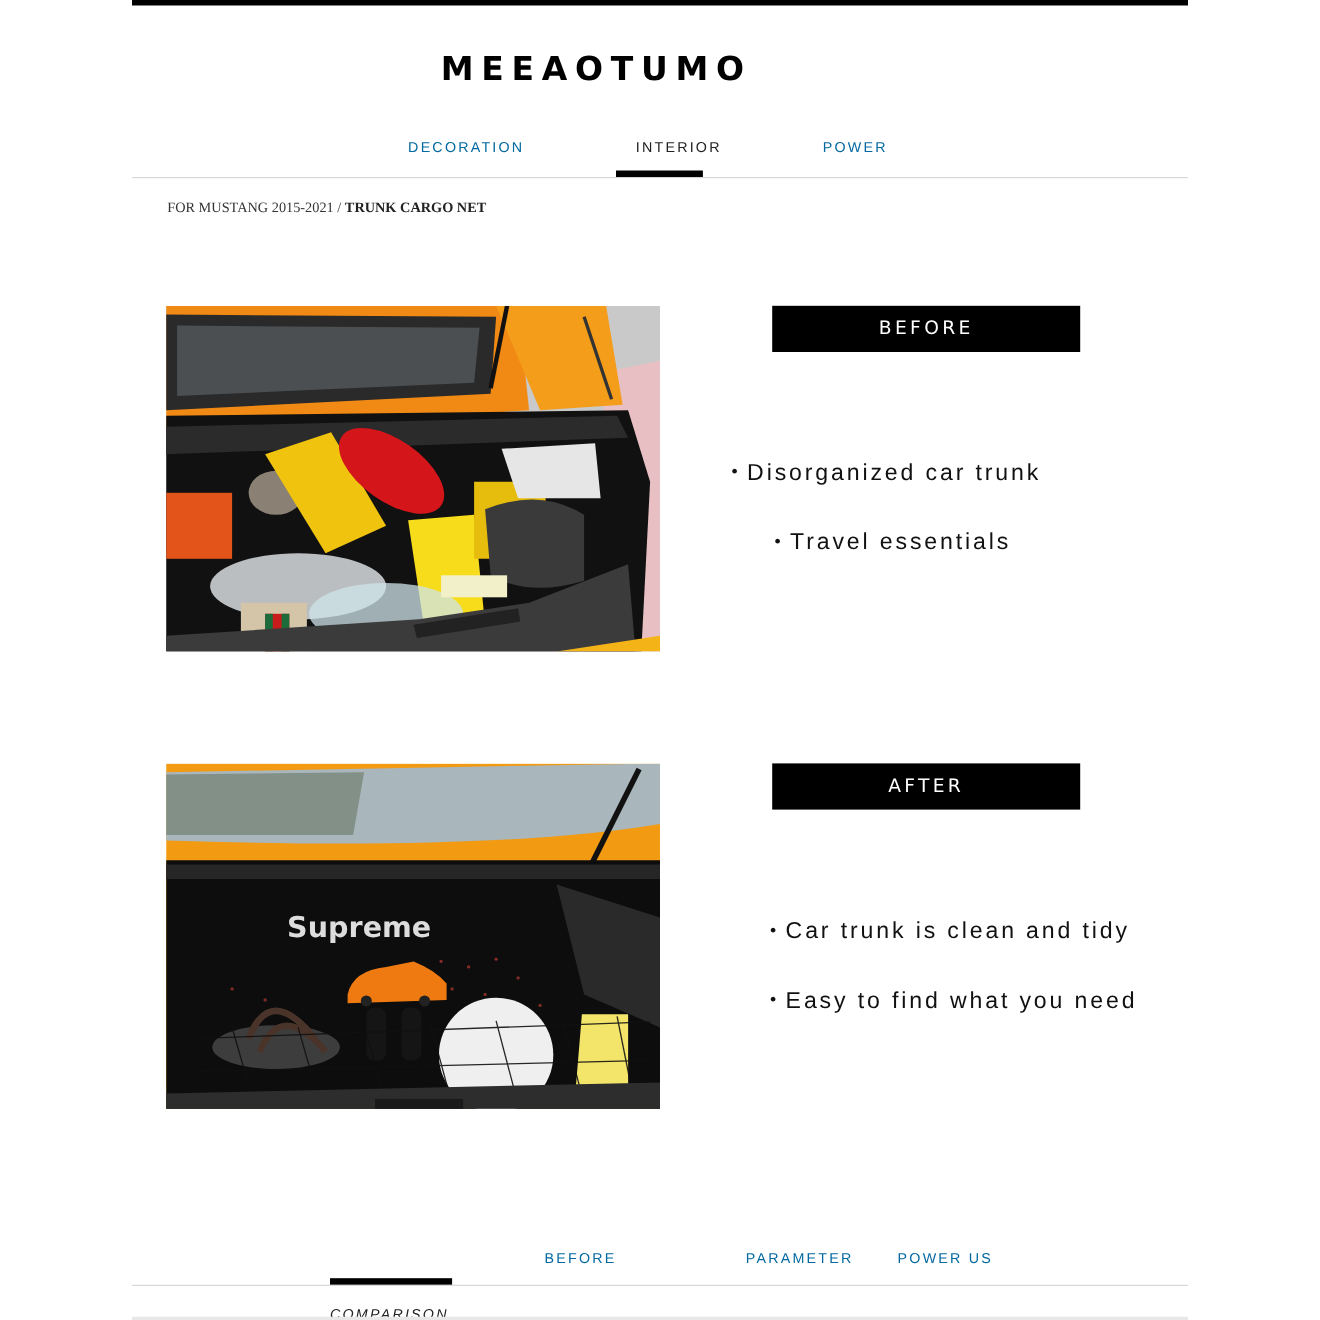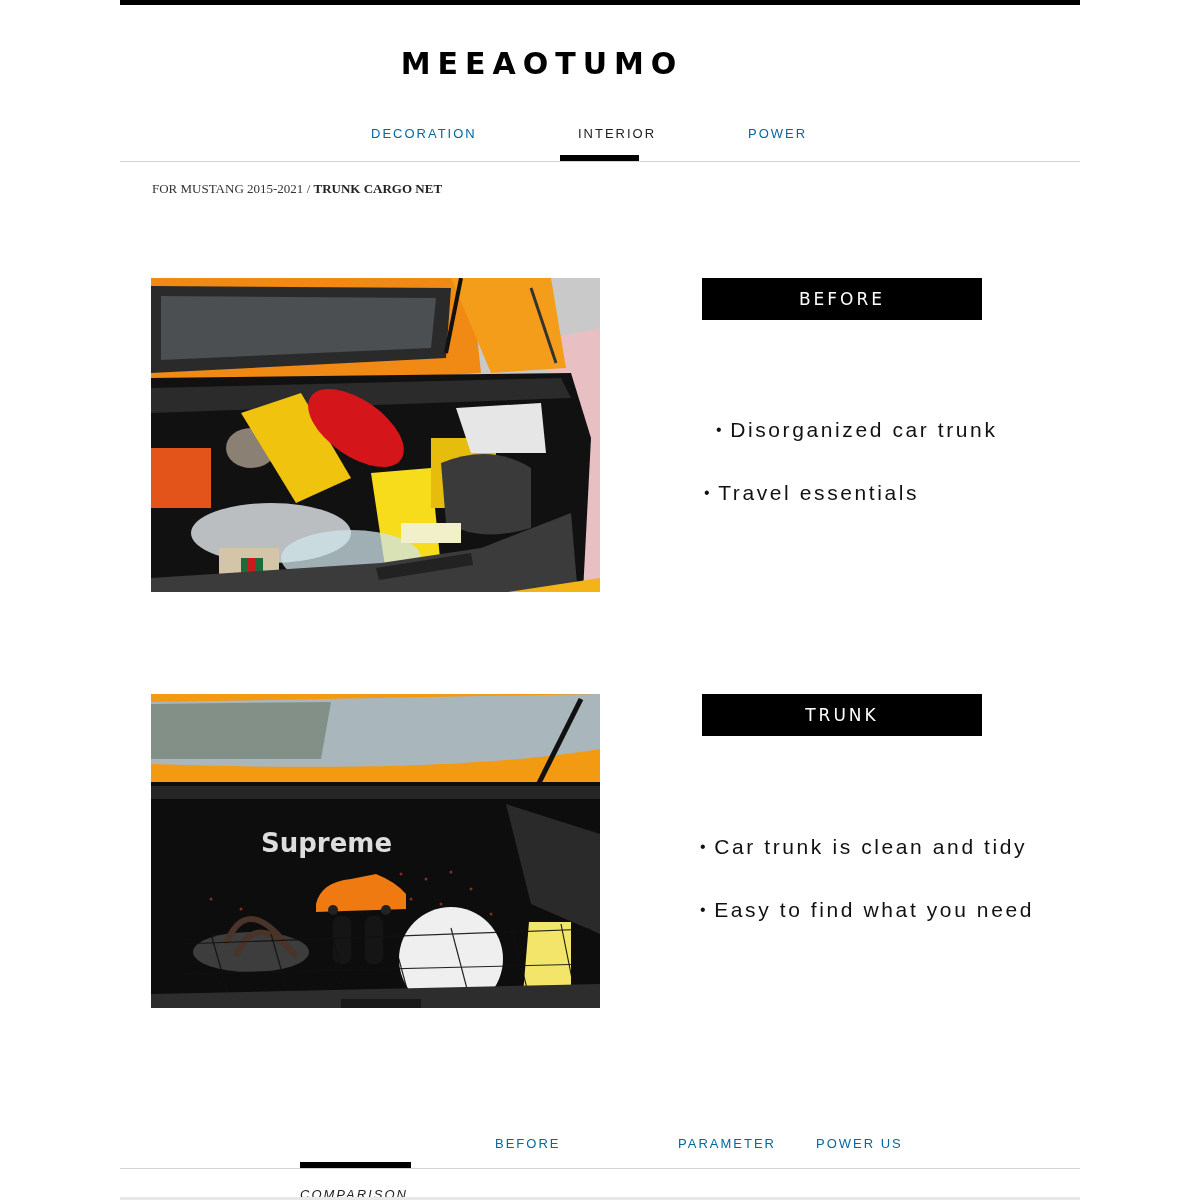--- a/index.html
+++ b/index.html
@@ -91,21 +91,21 @@
     <rect x="250" y="245" width="60" height="20" fill="#f2f0c8"></rect>
 
     <path d="M0 300 L230 285 L330 270 L420 235 L430 353 L0 353 Z" fill="#3b3b3b"></path>
     <path d="M225 290 L320 275 L322 287 L228 302 Z" fill="#222"></path>
 
     <path d="M100 353 L449 300 L449 353 Z" fill="#f4b317"></path>
   </svg>
 </div>
 
 <div class="label-box label-before">BEFORE</div>
-<div class="bullet" style="left:716px; top:418px;">Disorganized car trunk</div>
+<div class="bullet" style="left:665px; top:418px;">Disorganized car trunk</div>
 <div class="bullet" style="left:704px; top:481px;">Travel essentials</div>
 
 <div class="photo photo-after" title="Organized Mustang trunk with cargo net holding items">
   <svg width="449" height="353" viewBox="0 0 449 353">
     <rect width="449" height="353" fill="#f29a12"></rect>
 
     <path d="M0 8 L449 0 L449 55 Q300 80 0 70 Z" fill="#a9b6bc"></path>
     <path d="M0 10 L180 8 L170 65 L0 65 Z" fill="#5b6a54" opacity="0.5"></path>
 
     <line x1="430" y1="5" x2="385" y2="95" stroke="#111" stroke-width="5"></line>
@@ -155,21 +155,21 @@
         <path d="M360 232 L380 310"></path>
         <path d="M410 230 L425 305"></path>
     </g>
 
     <path d="M0 300 L449 290 L449 340 L0 345 Z" fill="#2d2d2d"></path>
     <rect x="190" y="305" width="80" height="18" fill="#1a1a1a"></rect>
     <path d="M0 340 L449 332 L449 353 L0 353 Z" fill="#f2a61a"></path>
   </svg>
 </div>
 
-<div class="label-box label-after">TRUNK</div>
+<div class="label-box label-after">AFTER</div>
 <div class="bullet" style="left:700px; top:835px;">Car trunk is clean and tidy</div>
 <div class="bullet" style="left:700px; top:898px;">Easy to find what you need</div>
 
 <div>
   <span class="tab" style="left:300px; top:1187px; color:#222;font-style:italic;">COMPARISON</span>
   <span class="tab" style="left:495px; top:1136px;">BEFORE</span>
   <span class="tab" style="left:634px; top:1136px;margin-left:44px;">PARAMETER</span>
   <span class="tab" style="left:816px; top:1136px;">POWER US</span>
   <div class="tab-underline" style="left:300px; top:1162px; width:111px;"></div>
   <div class="nav nav-bottom"></div>

